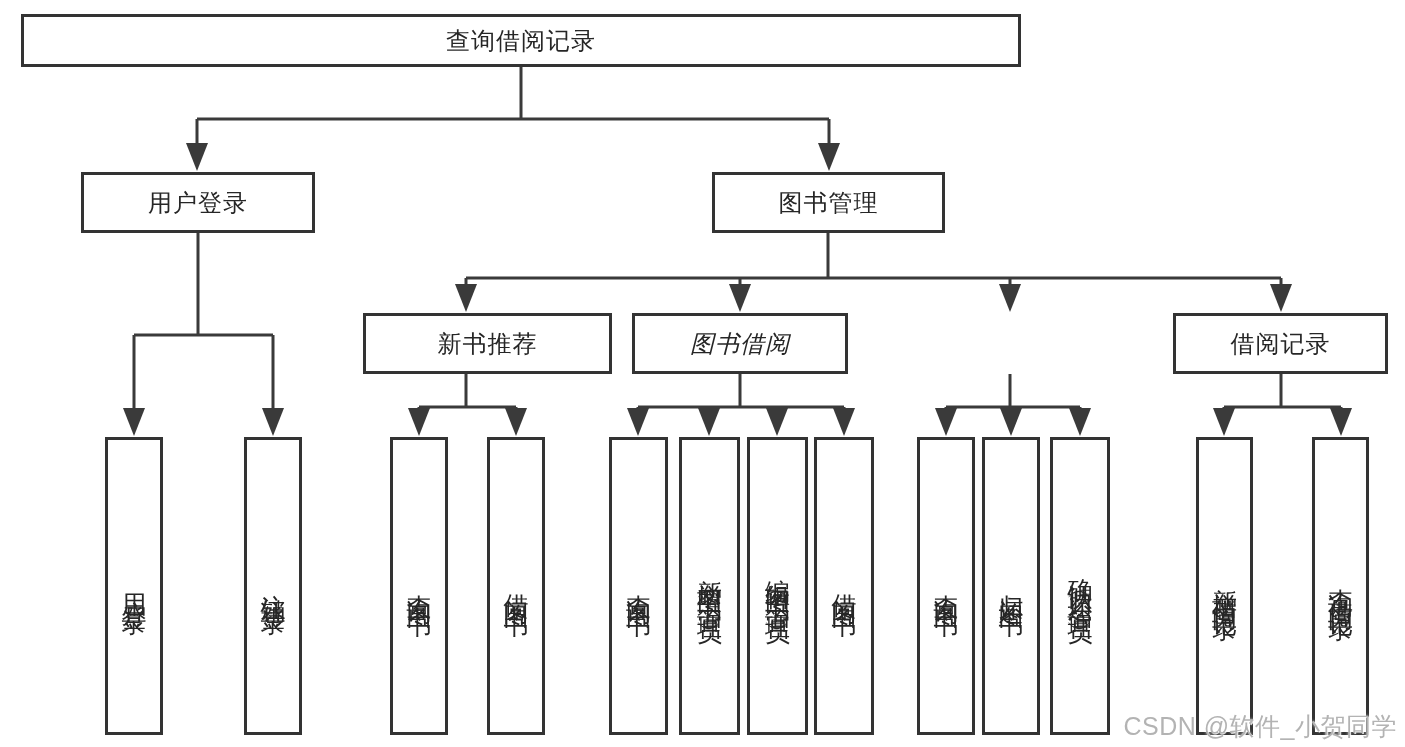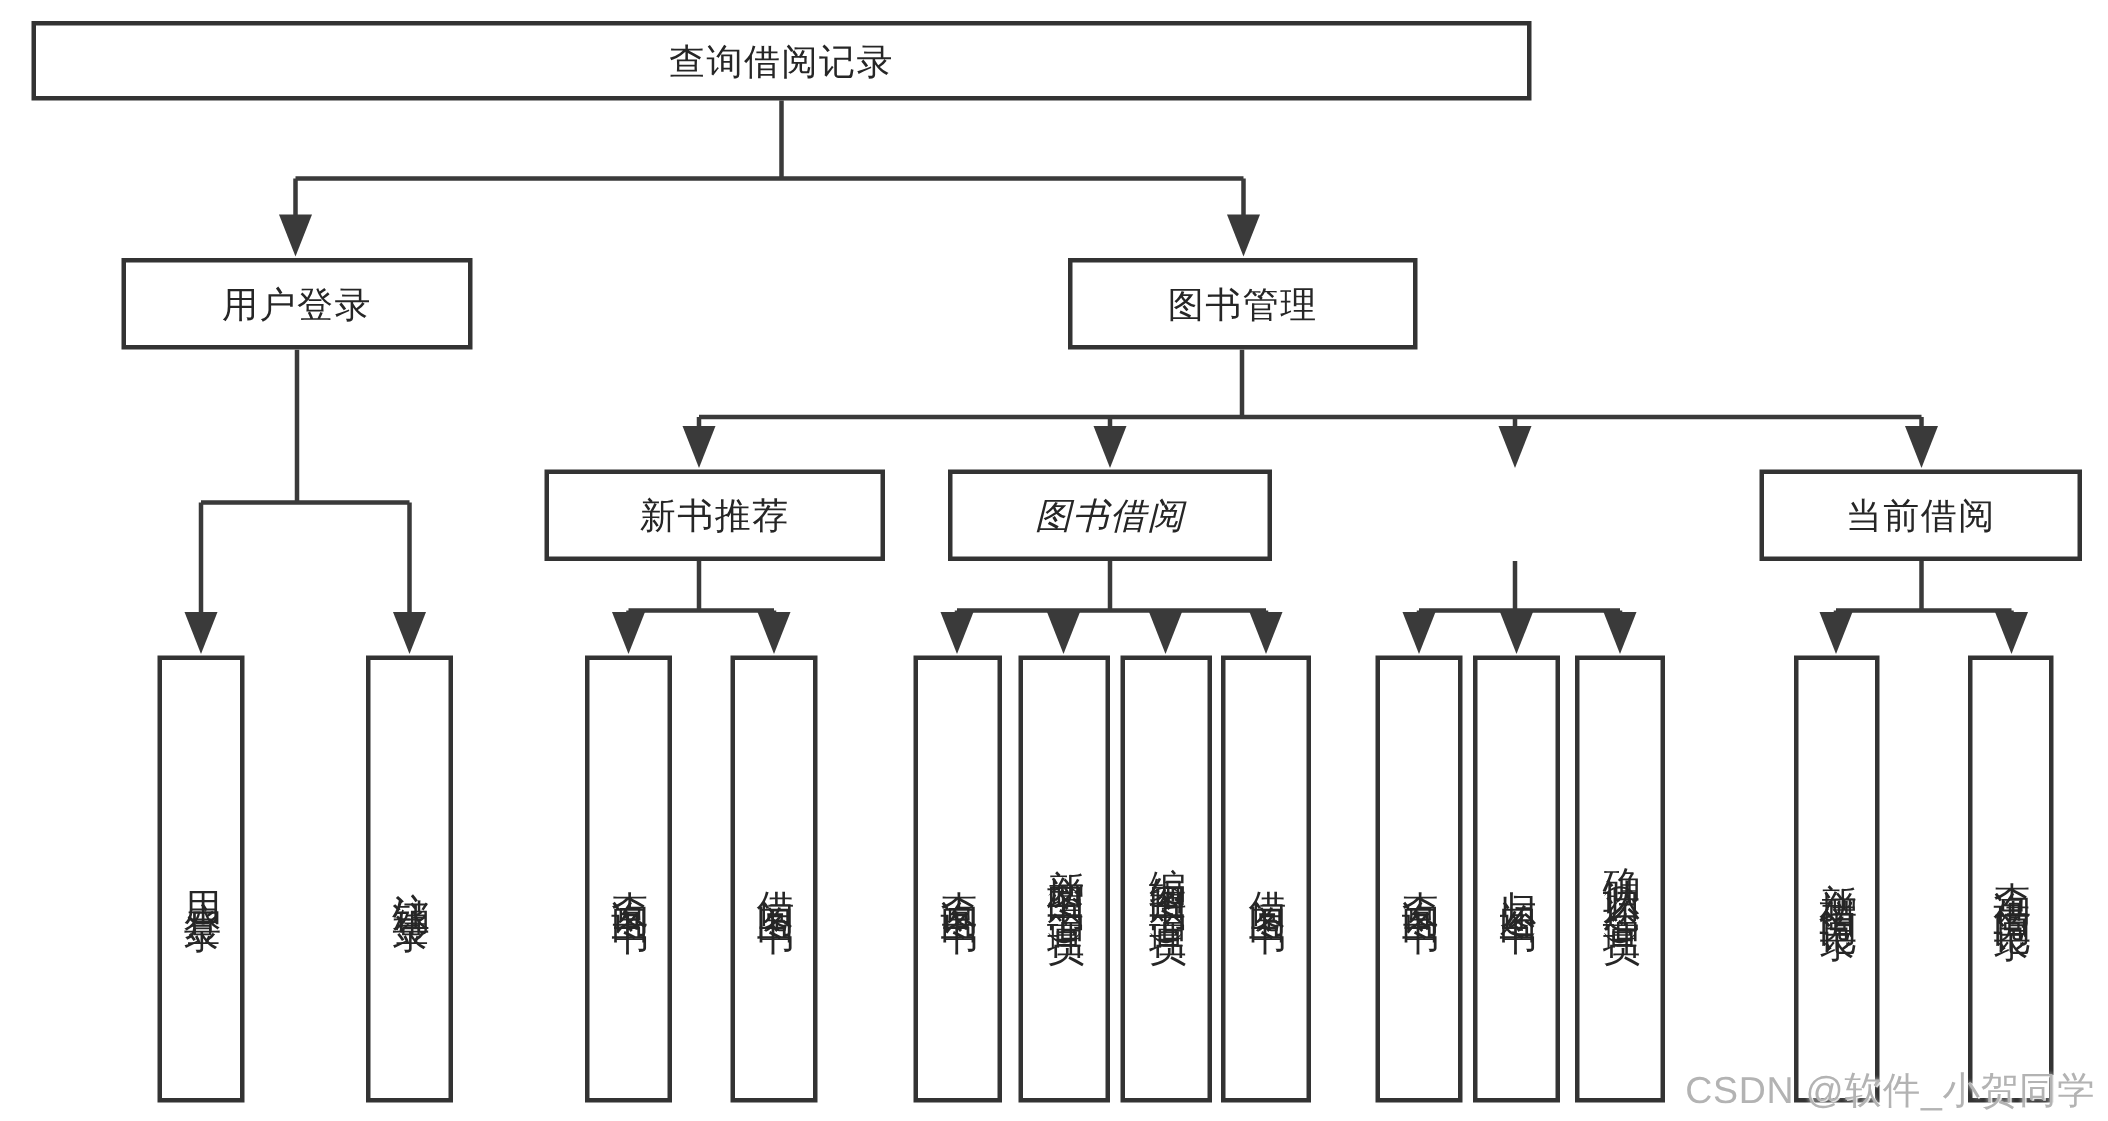--- a/index.html
+++ b/index.html
@@ -107,23 +107,23 @@
       <polygon points="1224,436 1213,408 1235,408"></polygon>
       <polygon points="1341,436 1330,408 1352,408"></polygon>
     </g>
   </svg>
 
   <div class="node hnode root-node" style="left:21px;width:1000px;">查询借阅记录</div>
 
   <div class="node hnode l2" style="left:81px;width:234px;">用户登录</div>
   <div class="node hnode l2" style="left:712px;width:233px;">图书管理</div>
 
-  <div class="node hnode l3" style="left:363px;width:227px;">新书推荐</div>
+  <div class="node hnode l3" style="left:363px;width:249px;">新书推荐</div>
   <div class="node hnode l3" style="left:632px;width:216px;font-style:italic;">图书借阅</div>
-  <div class="node hnode l3" style="left:1173px;width:215px;">当前借阅</div>
+  <div class="node hnode l3" style="left:1173px;width:215px;">借阅记录</div>
 
   <div class="node vnode" style="left:105px;width:58px;">
     <span class="vtext">用户登录</span>
   </div>
   <div class="node vnode" style="left:244px;width:58px;">
     <span class="vtext">注销登录</span>
   </div>
 
   <div class="node vnode" style="left:390px;width:58px;">
     <span class="vtext">查询图书</span>

